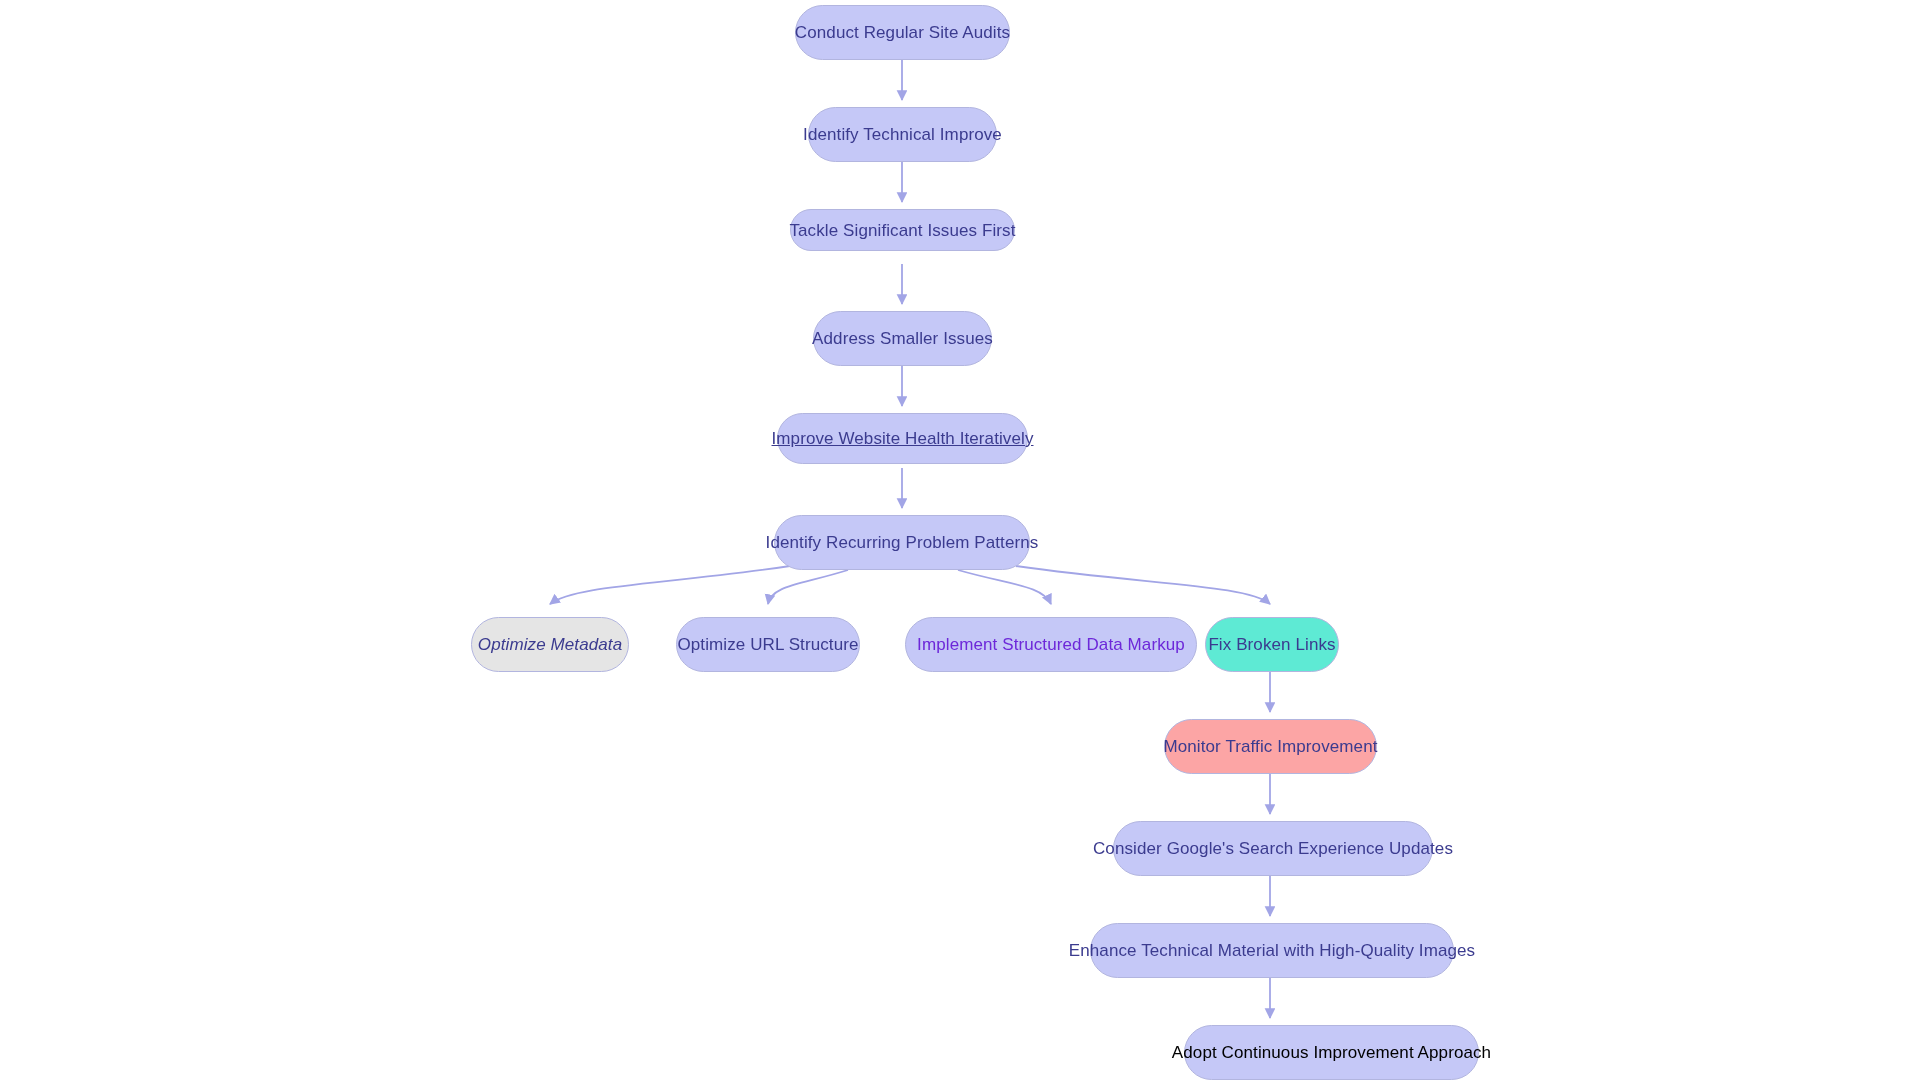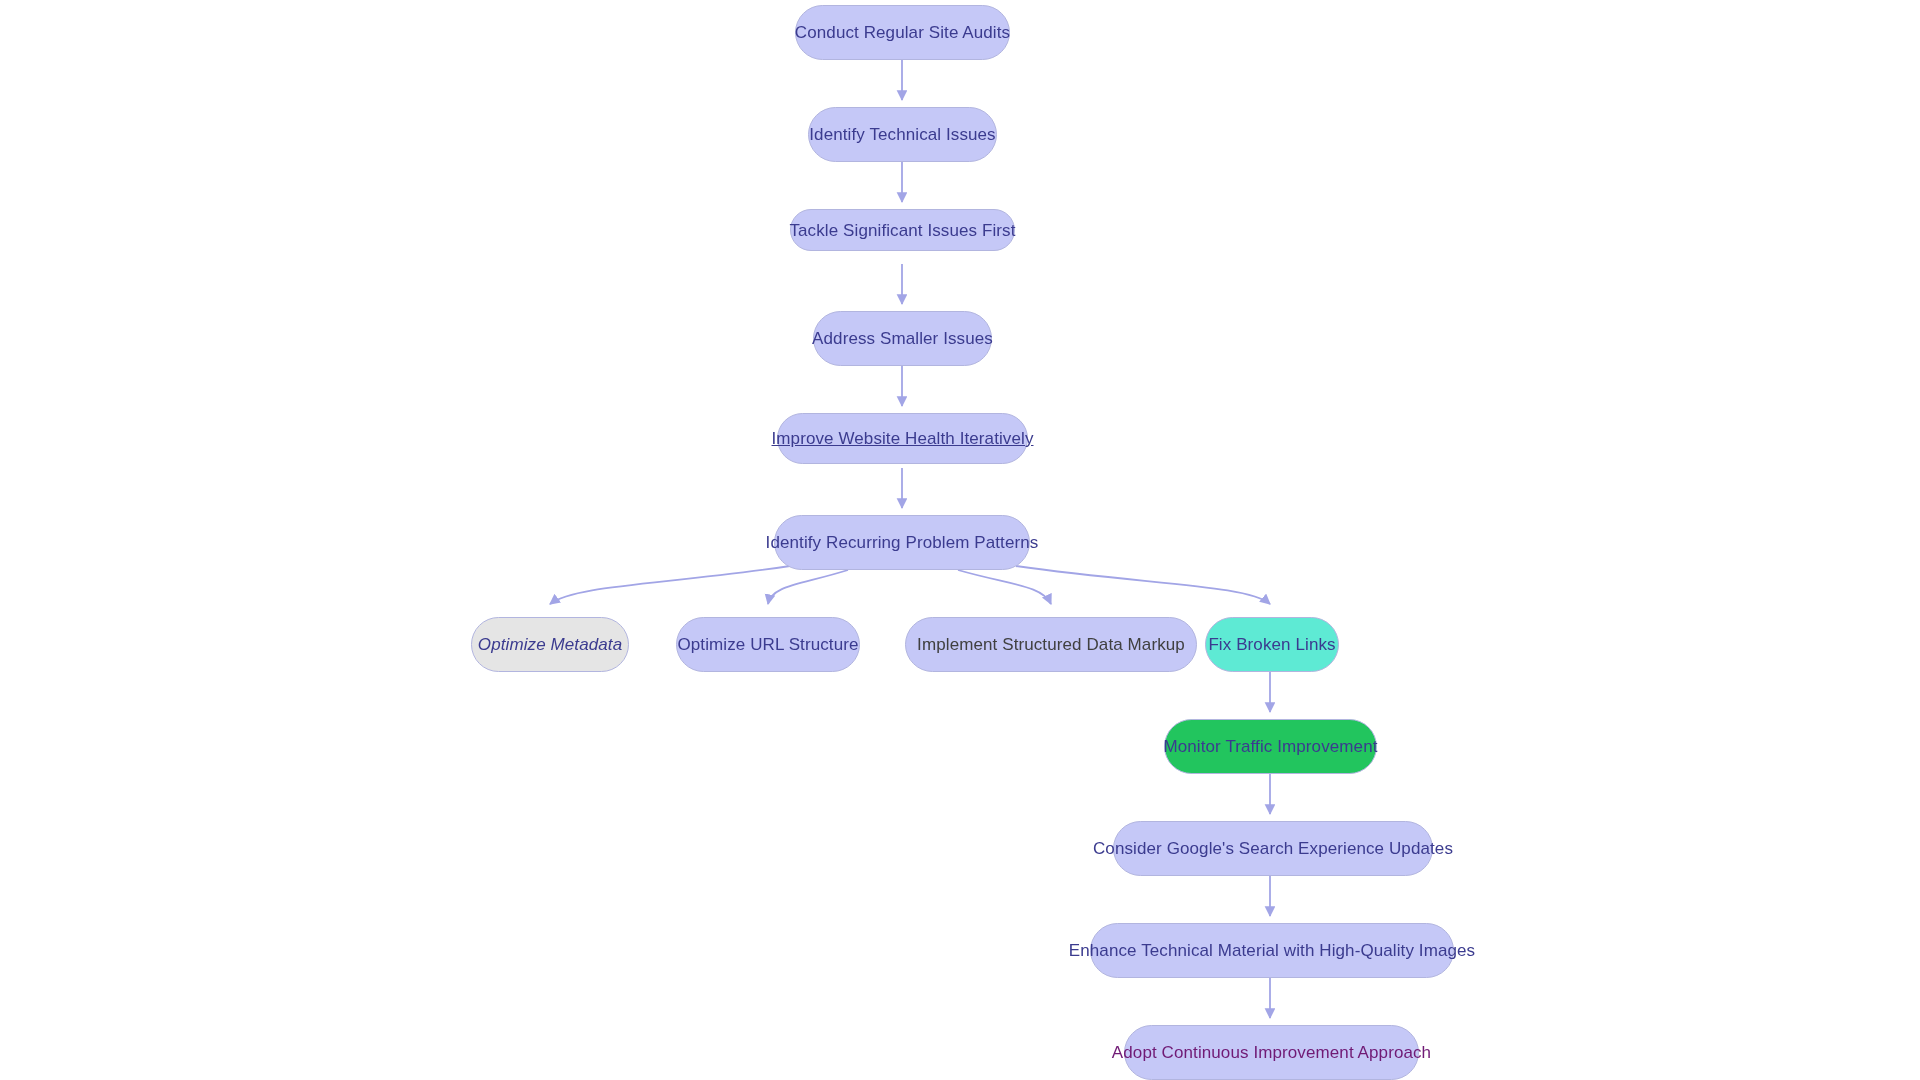--- a/index.html
+++ b/index.html
@@ -74,53 +74,53 @@
       <path d="M 1270 774 L 1270 814" fill="none" stroke="#a2a5e6" stroke-width="1.8" marker-end="url(#arrowhead)"></path>
       <path d="M 1270 876 L 1270 916" fill="none" stroke="#a2a5e6" stroke-width="1.8" marker-end="url(#arrowhead)"></path>
       <path d="M 1270 978 L 1270 1018" fill="none" stroke="#a2a5e6" stroke-width="1.8" marker-end="url(#arrowhead)"></path>
     </svg>
 
   <div id="node-layer">
       <div class="node" style="left: 795px; top: 5px; width: 215px; height: 55px; background: rgb(197, 200, 247); border-color: rgb(178, 181, 223); color: rgb(59, 59, 143);">
         <span class="node-label">Conduct Regular Site Audits</span>
       </div>
       <div class="node" style="left: 808px; top: 107px; width: 189px; height: 55px; background: rgb(197, 200, 247); border-color: rgb(178, 181, 223); color: rgb(59, 59, 143);">
-        <span class="node-label">Identify Technical Issues</span>
+        <span class="node-label">Identify Technical Improve</span>
       </div>
       <div class="node" style="left: 790px; top: 209px; width: 225px; height: 42px; background: rgb(197, 200, 247); border-color: rgb(178, 181, 223); color: rgb(59, 59, 143);">
         <span class="node-label">Tackle Significant Issues First</span>
       </div>
       <div class="node" style="left: 813px; top: 311px; width: 179px; height: 55px; background: rgb(197, 200, 247); border-color: rgb(178, 181, 223); color: rgb(59, 59, 143);">
         <span class="node-label">Address Smaller Issues</span>
       </div>
       <div class="node" style="left: 777px; top: 413px; width: 251px; height: 51px; background: rgb(197, 200, 247); border-color: rgb(178, 181, 223); color: rgb(59, 59, 143); text-decoration: underline;">
         <span class="node-label">Improve Website Health Iteratively</span>
       </div>
       <div class="node" style="left: 774px; top: 515px; width: 256px; height: 55px; background: rgb(197, 200, 247); border-color: rgb(178, 181, 223); color: rgb(59, 59, 143);">
         <span class="node-label">Identify Recurring Problem Patterns</span>
       </div>
       <div class="node" style="left: 471px; top: 617px; width: 158px; height: 55px; background: #e5e5e5; border-color: rgb(178, 181, 223); color: rgb(59, 59, 143); font-style: italic;">
         <span class="node-label">Optimize Metadata</span>
       </div>
       <div class="node" style="left: 676px; top: 617px; width: 184px; height: 55px; background: rgb(197, 200, 247); border-color: rgb(178, 181, 223); color: rgb(59, 59, 143); align-items: center;">
         <span class="node-label">Optimize URL Structure</span>
       </div>
-      <div class="node" style="left: 905px; top: 617px; width: 292px; height: 55px; background: rgb(197, 200, 247); border-color: rgb(178, 181, 223); color: #404040;">
+      <div class="node" style="left: 905px; top: 617px; width: 292px; height: 55px; background: rgb(197, 200, 247); border-color: rgb(178, 181, 223); color: #6d28d9;">
         <span class="node-label">Implement Structured Data Markup</span>
       </div>
       <div class="node" style="left: 1205px; top: 617px; width: 134px; height: 55px; background: #5eead4; border-color: rgb(178, 181, 223); color: rgb(59, 59, 143);">
         <span class="node-label">Fix Broken Links</span>
       </div>
-      <div class="node" style="left: 1164px; top: 719px; width: 213px; height: 55px; background: #22c55e; border-color: rgb(178, 181, 223); color: rgb(59, 59, 143);">
+      <div class="node" style="left: 1164px; top: 719px; width: 213px; height: 55px; background: #fca5a5; border-color: rgb(178, 181, 223); color: rgb(59, 59, 143);">
         <span class="node-label">Monitor Traffic Improvement</span>
       </div>
       <div class="node" style="left: 1113px; top: 821px; width: 320px; height: 55px; background: rgb(197, 200, 247); border-color: rgb(178, 181, 223); color: rgb(59, 59, 143); text-align: right;">
         <span class="node-label">Consider Google's Search Experience Updates</span>
       </div>
       <div class="node" style="left: 1090px; top: 923px; width: 364px; height: 55px; background: rgb(197, 200, 247); border-color: rgb(178, 181, 223); color: rgb(59, 59, 143);">
         <span class="node-label">Enhance Technical Material with High-Quality Images</span>
       </div>
-      <div class="node" style="left: 1124px; top: 1025px; width: 295px; height: 55px; background: rgb(197, 200, 247); border-color: rgb(178, 181, 223); color: #701a75;">
+      <div class="node" style="left: 1184px; top: 1025px; width: 295px; height: 55px; background: rgb(197, 200, 247); border-color: rgb(178, 181, 223); color: #000000;">
         <span class="node-label">Adopt Continuous Improvement Approach</span>
       </div>
     </div>
 
 </div>
 
 </body></html>

